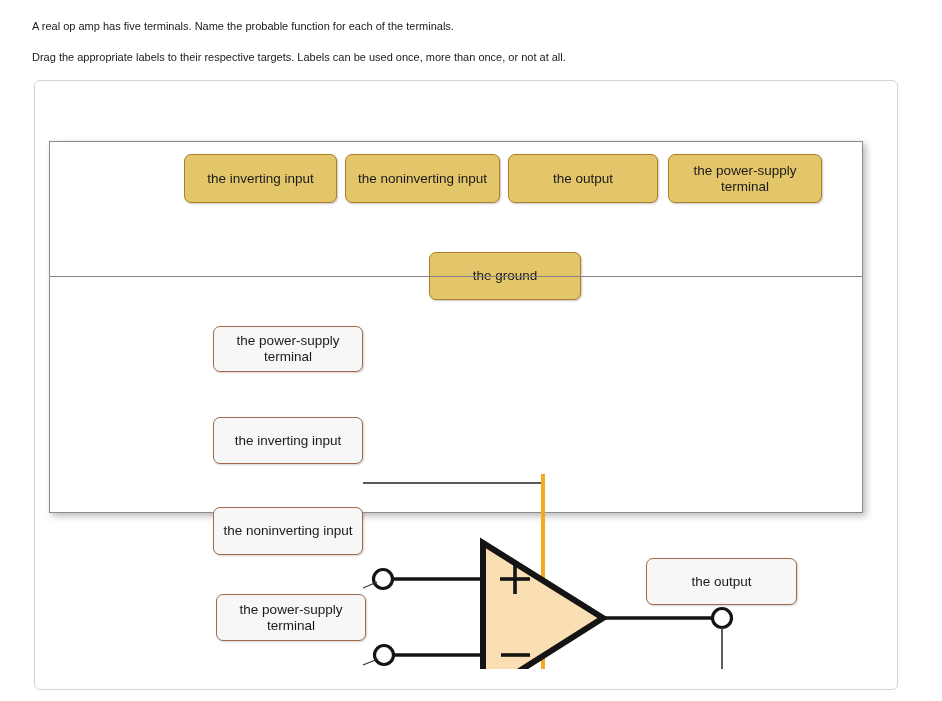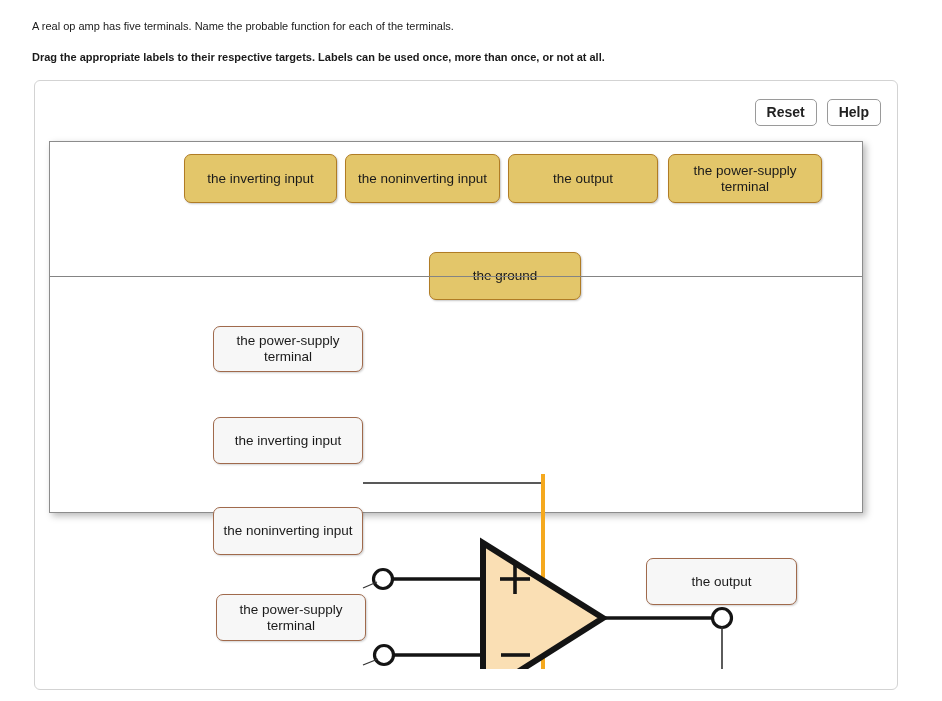--- a/index.html
+++ b/index.html
@@ -19,21 +19,21 @@
   
   .prompt-line {
     position: absolute;
     left: 32px;
     font-size: 11px;
     line-height: 18px;
     color: #1a1a1a;
     white-space: nowrap;
   }
   #prompt-intro { top: 17px; font-weight: 400; }
-  #prompt-instruction { top: 48px; font-weight: bold; }
+  #prompt-instruction { top: 48px; font-weight: normal; }
 
   
   #question-card {
     position: absolute;
     left: 34px;
     top: 80px;
     width: 864px;
     height: 610px;
     border: 1px solid #d3d3d3;
     border-radius: 6px;
@@ -148,24 +148,20 @@
   }
 </style>
 </head>
 <body>
 
 <div class="prompt-line" id="prompt-intro">A real op amp has five terminals. Name the probable function for each of the terminals.</div>
 <div class="prompt-line" id="prompt-instruction">Drag the appropriate labels to their respective targets. Labels can be used once, more than once, or not at all.</div>
 
 <div id="question-card">
 
-  <div id="toolbar">
-    <button class="tool-button">Reset</button>
-    <button class="tool-button">Help</button>
-  </div>
 
   <div id="activity-panel">
 
     <div id="label-bank">
         <div class="drag-label" style="left: 134px; top: 12px; width: 153px; height: 49px;">
           <span>the inverting input</span>
         </div>
         <div class="drag-label" style="left: 295px; top: 12px; width: 155px; height: 49px;">
           <span>the noninverting input</span>
         </div>

